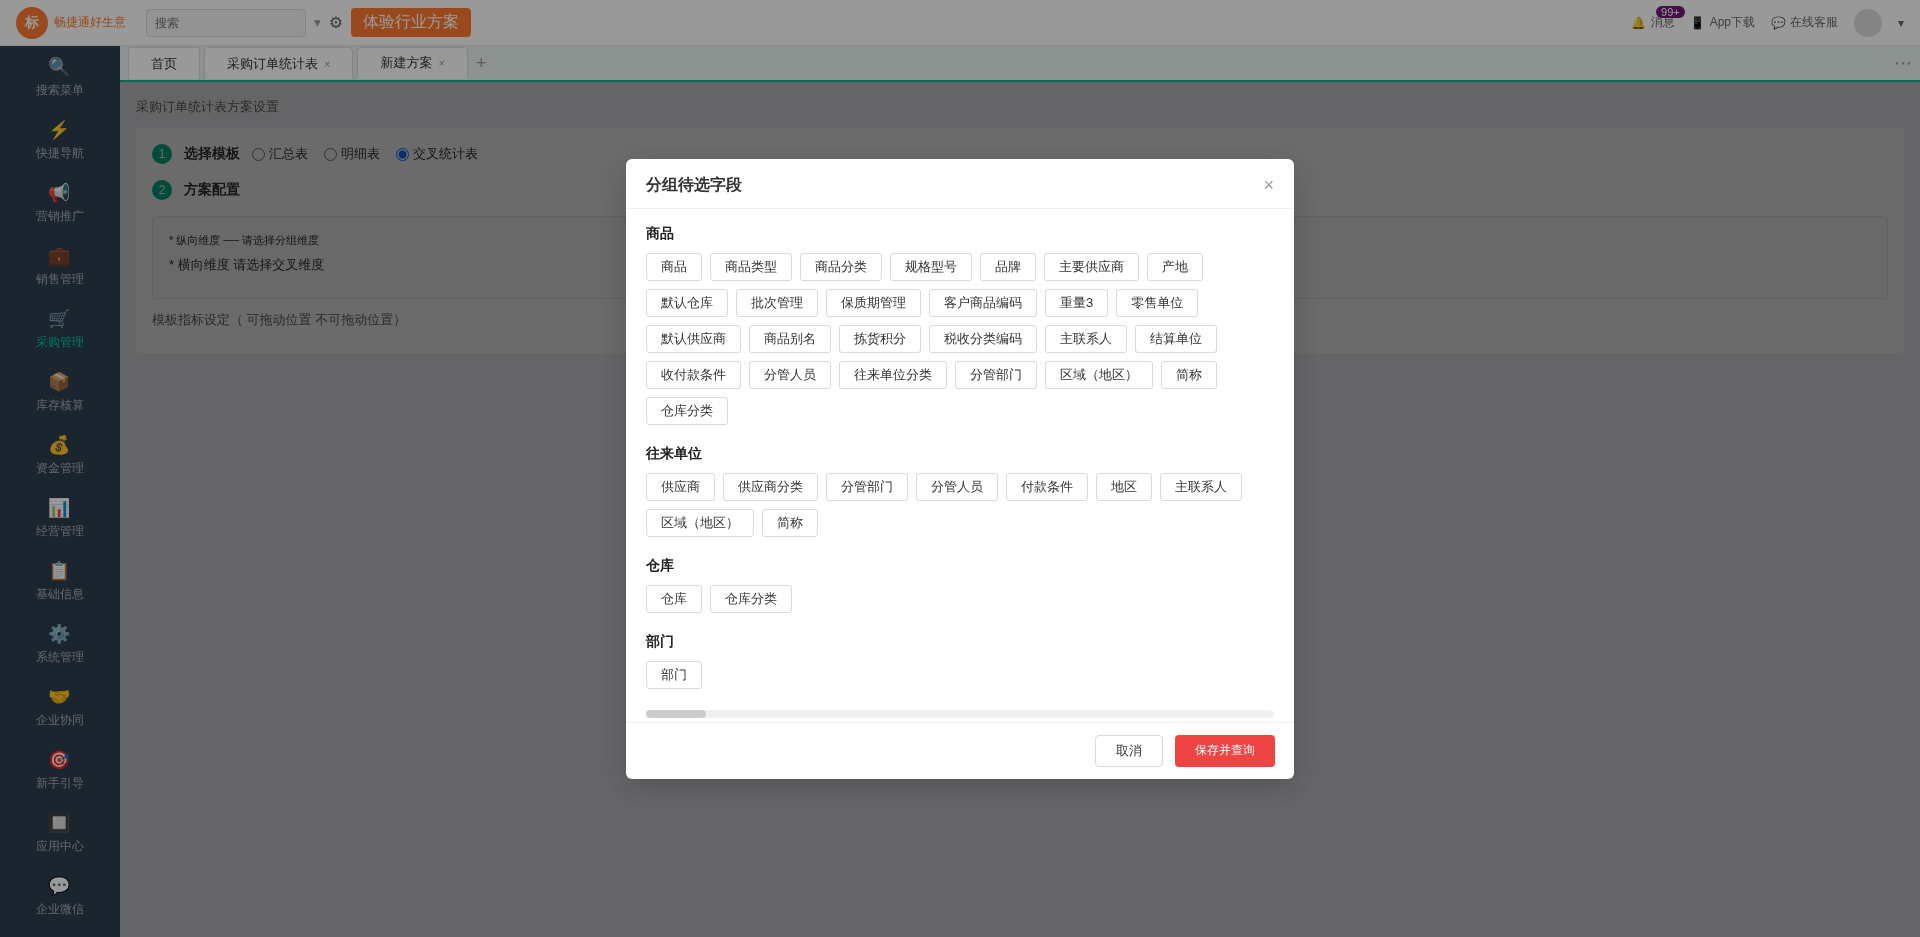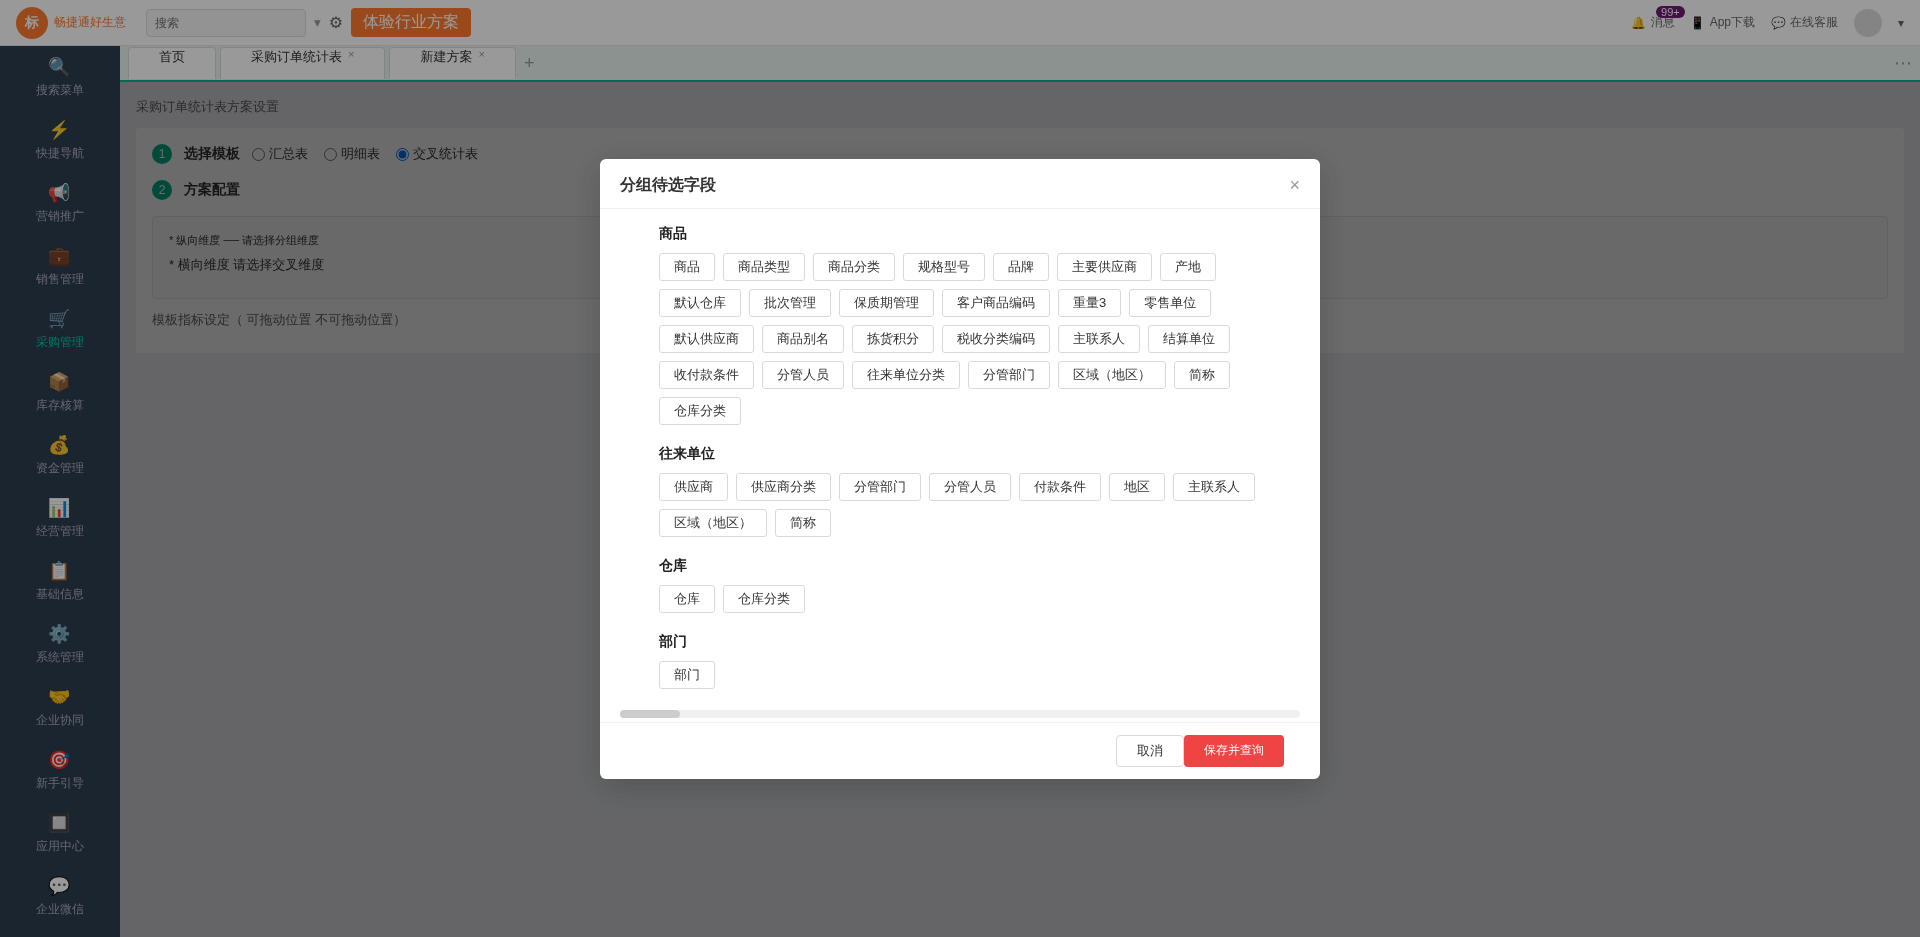--- a/index.html
+++ b/index.html
@@ -68,22 +68,22 @@
       height: 36px;
       background: #e8f4f0;
       display: flex;
       align-items: center;
       padding: 0 8px;
       position: fixed; top: 46px; left: 120px; right: 0; z-index: 99;
       border-bottom: 2px solid #00b388;
     }
     .tab-item {
       height: 32px;
-      display: flex; gap: 6px;
-      padding: 0 30px;
+      display: flex; align-items: center; gap: 6px;
+      padding: 0 22px;
       cursor: pointer; font-size: 13px;
       color: #333; background: #fff;
       border-radius: 4px 4px 0 0;
       margin-right: 4px;
       border: 1px solid #ddd; border-bottom: none;
     }
     .tab-item.active { background: #fff; border-bottom: 2px solid #fff; }
     .tab-close { color: #999; font-size: 11px; cursor: pointer; }
     .tab-add { color: #999; font-size: 18px; cursor: pointer; margin-left: 4px; }
 
@@ -132,21 +132,21 @@
     
     .modal-overlay {
       position: fixed; top: 0; left: 0; right: 0; bottom: 0;
       background: rgba(0,0,0,0.4);
       z-index: 200;
       display: flex; align-items: center; justify-content: center;
     }
     .modal {
       background: #fff;
       border-radius: 6px;
-      width: 720px;
+      width: 668px;
       max-height: 620px;
       display: flex; flex-direction: column;
       box-shadow: 0 8px 32px rgba(0,0,0,0.18);
     }
     .modal-header {
       display: flex; align-items: center; justify-content: space-between;
       padding: 16px 20px 12px;
       border-bottom: 1px solid #f0f0f0;
       flex-shrink: 0;
     }
@@ -158,28 +158,28 @@
       overflow-y: scroll;
       padding: 16px 20px;
       flex: 1;
     }
     
     .modal-body::-webkit-scrollbar { width: 8px; }
     .modal-body::-webkit-scrollbar-track { background: #f0f0f0; }
     .modal-body::-webkit-scrollbar-thumb { background: #ccc; border-radius: 4px; }
 
     .modal-footer {
-      display: flex; justify-content: flex-end; 
-      padding: 12px 36px;
+      display: flex; justify-content: flex-end; gap: 12px;
+      padding: 12px 19px;
       border-top: 1px solid #f0f0f0;
       flex-shrink: 0;
     }
 
     
-    .field-section { margin-bottom: 20px; margin-left: 39px; }
+    .field-section { margin-bottom: 20px; }
     .field-section-title { font-size: 14px; font-weight: bold; margin-bottom: 10px; color: #222; }
     .field-tags { display: flex; flex-wrap: wrap; gap: 8px; }
     .field-tag {
       border: 1px solid #d9d9d9; border-radius: 3px;
       padding: 4px 14px; font-size: 13px; color: #333;
       cursor: pointer; background: #fff;
       white-space: nowrap;
     }
     .field-tag.selected { border-color: #00b388; color: #00b388; background: #e8f8f4; }
 

